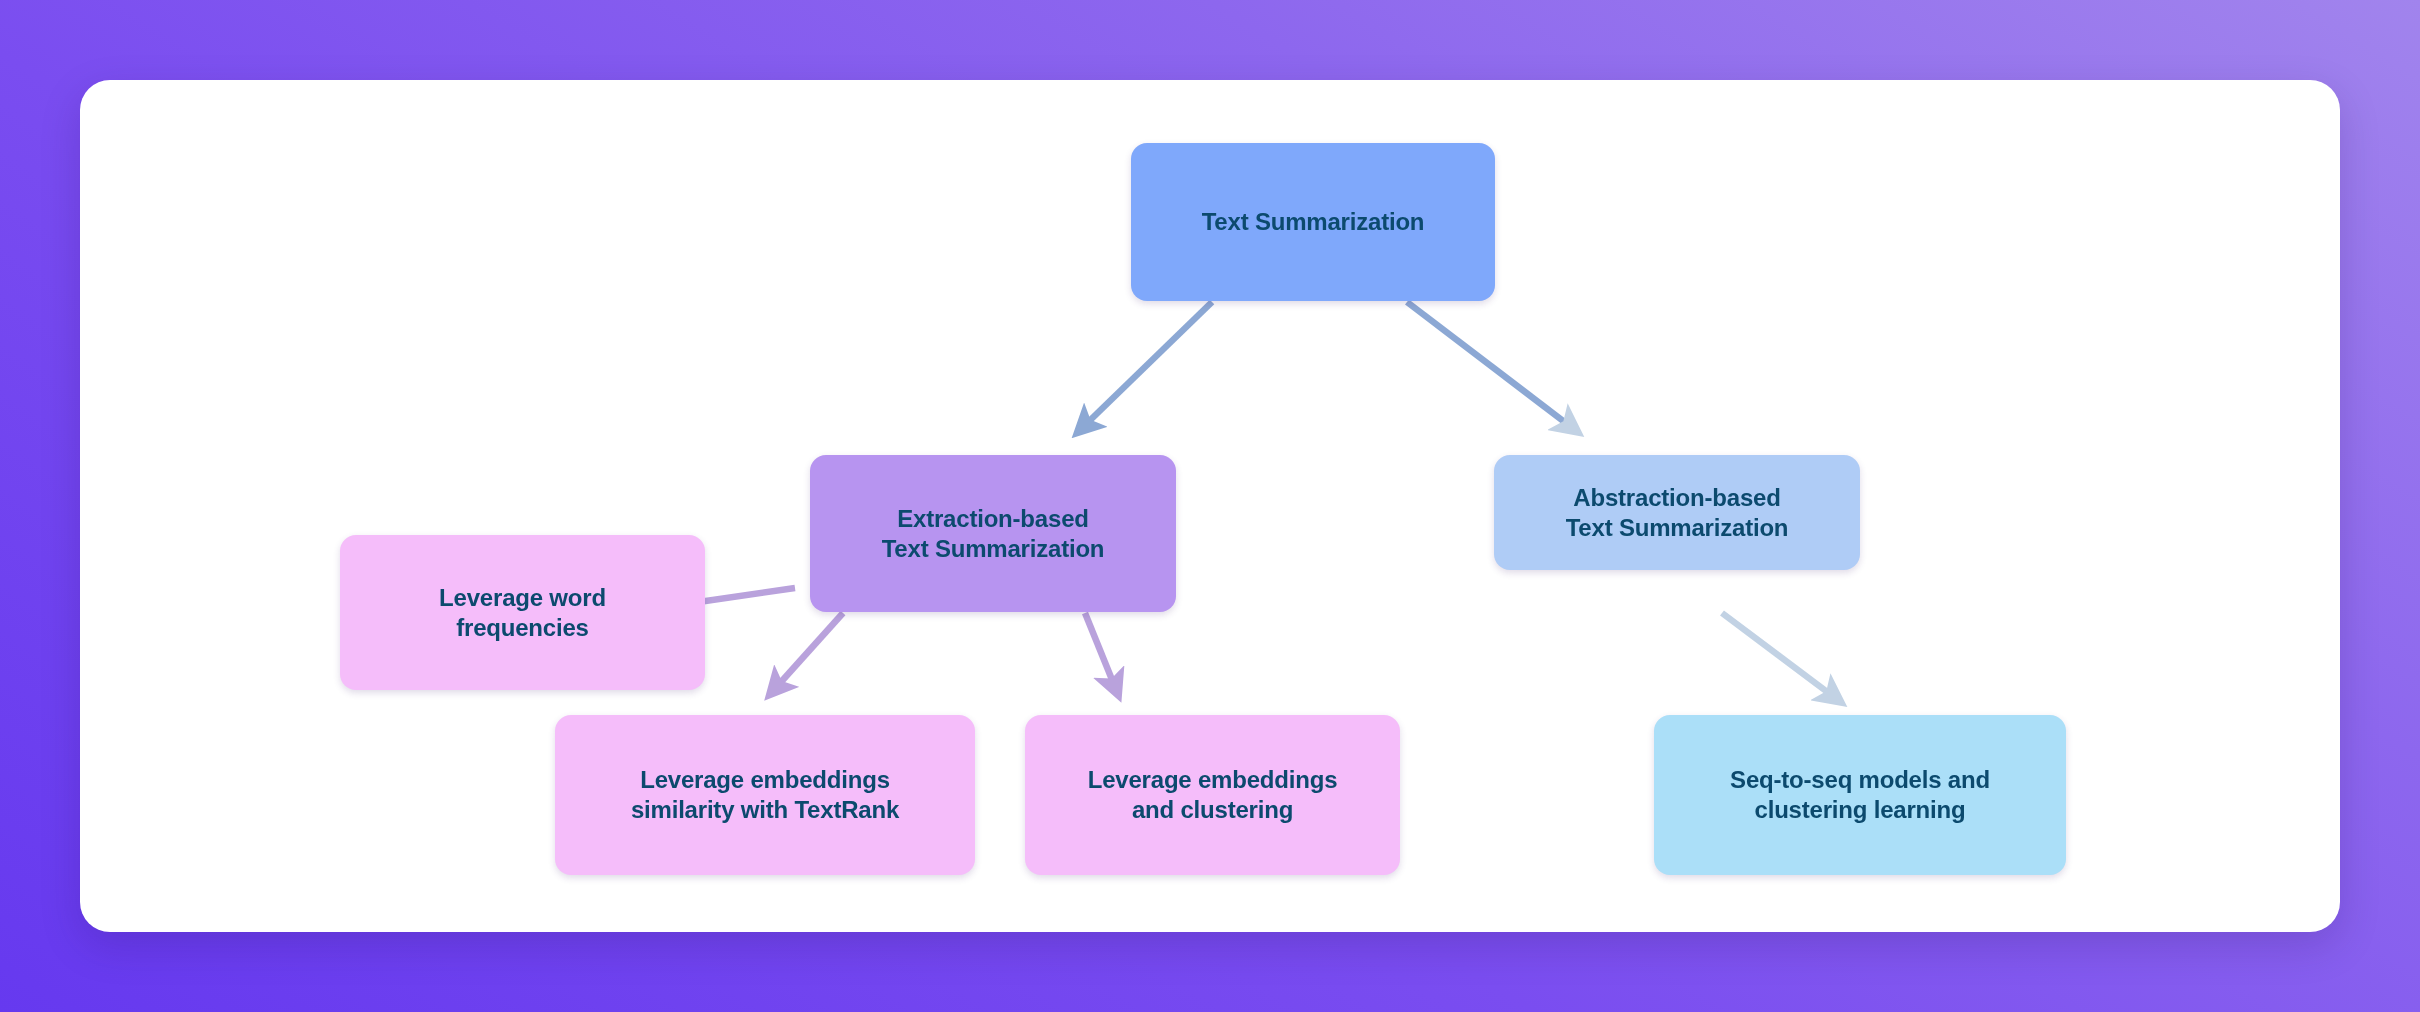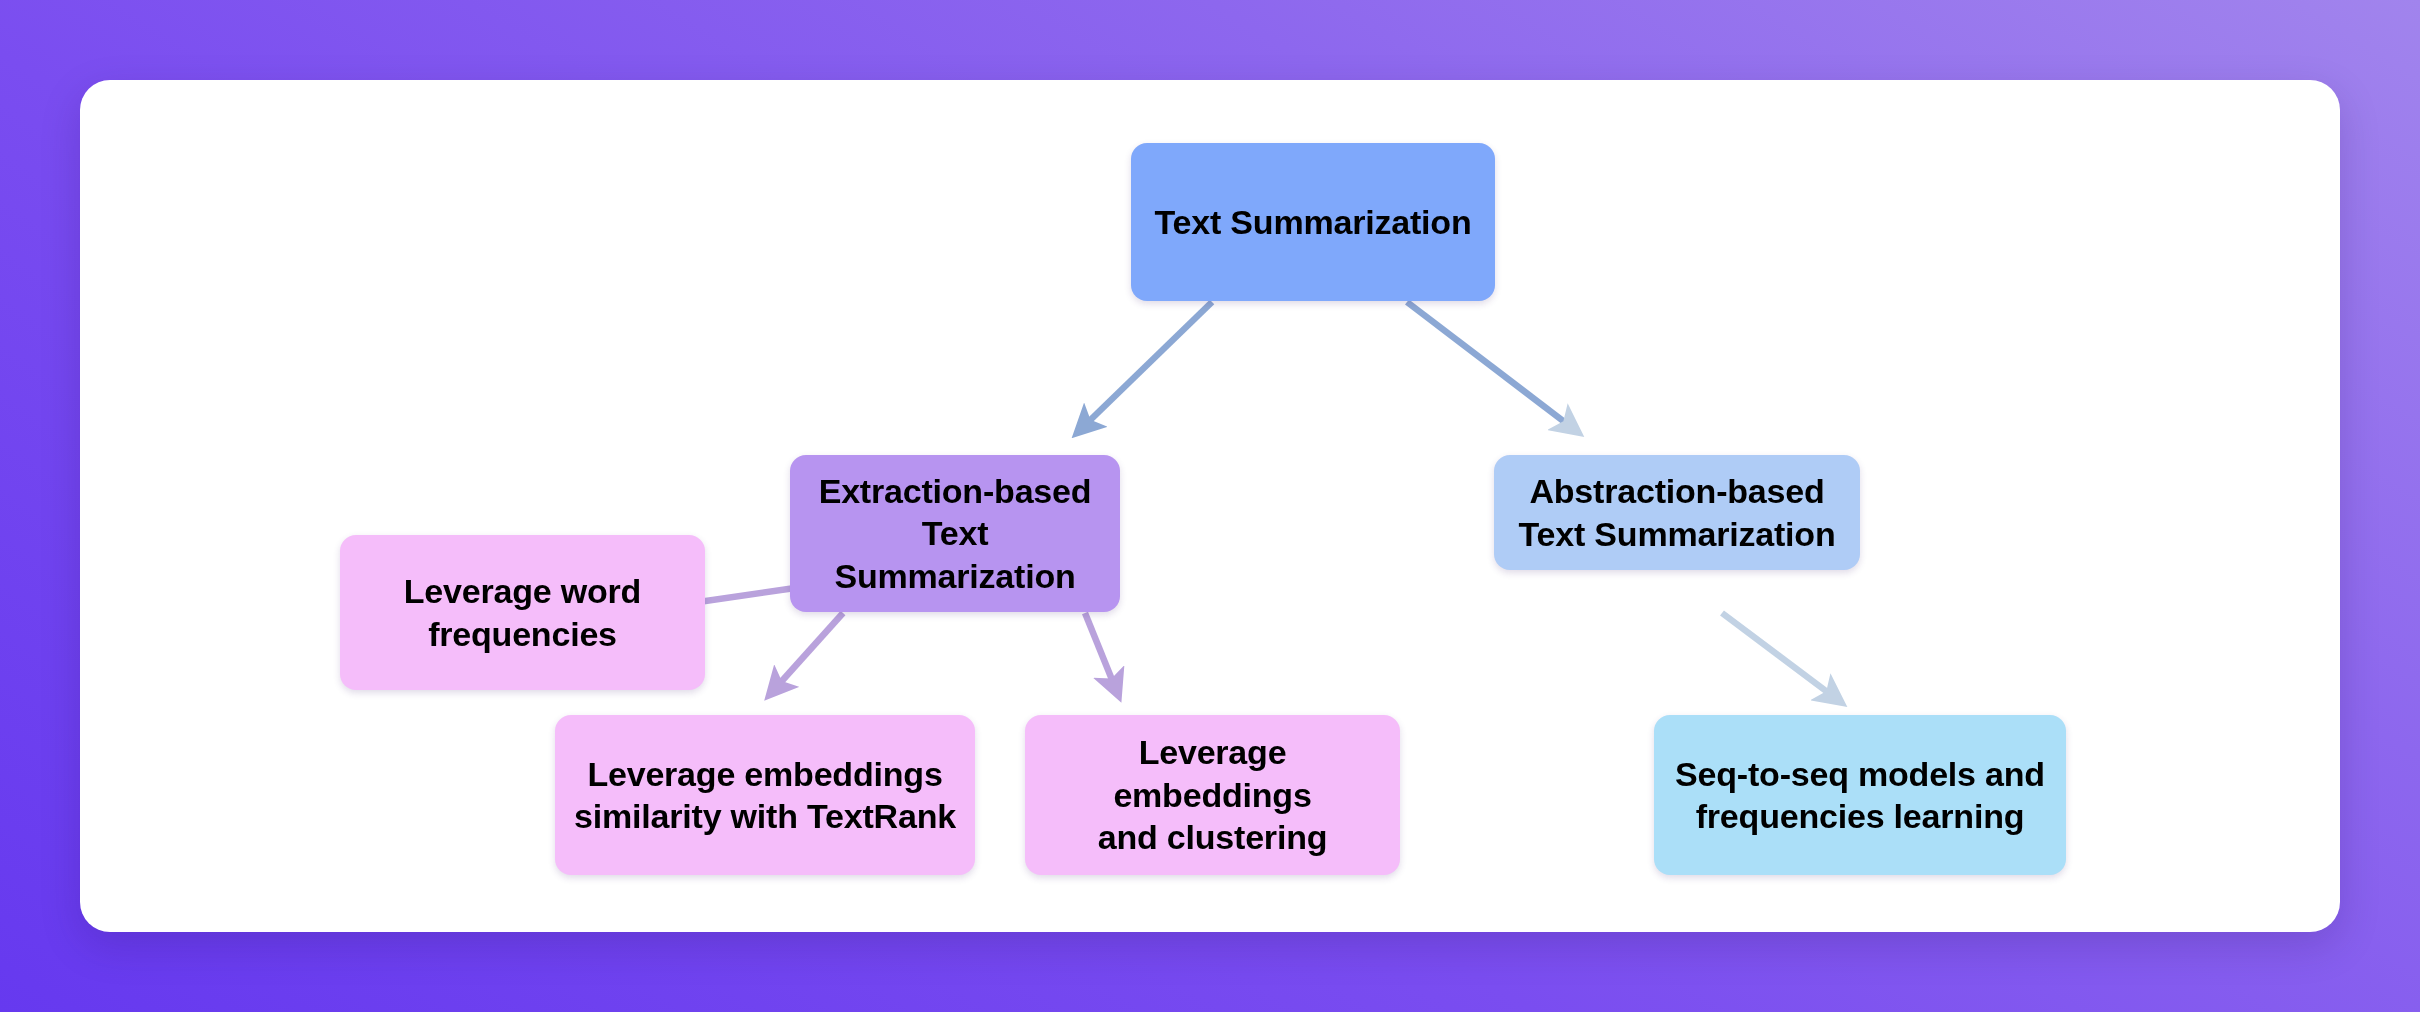--- a/index.html
+++ b/index.html
@@ -43,33 +43,33 @@
   }
 
   .node {
     position: absolute;
     box-sizing: border-box;
     display: flex;
     align-items: center;
     justify-content: center;
     text-align: center;
     border-radius: 16px;
-    color: #000000;
+    color: #0c4a6e;
     font-weight: bold;
-    font-size: 34px;
+    font-size: 24px;
     line-height: 1.25;
     letter-spacing: -0.2px;
     padding: 6px 14px;
     box-shadow: 0 3px 7px rgba(60, 30, 110, 0.16);
   }
   .node span { display: block; white-space: pre-line; }
 
   
   #node-root        { left: 1131px; top: 143px; width: 364px; height: 158px; }
-  #node-extraction  { left: 790px;  top: 455px; width: 330px; height: 157px; }
+  #node-extraction  { left: 810px;  top: 455px; width: 366px; height: 157px; }
   #node-abstraction { left: 1494px; top: 455px; width: 366px; height: 115px; }
   #node-wordfreq    { left: 296px;  top: 535px; width: 365px; height: 155px; }
   #node-textrank    { left: 555px;  top: 715px; width: 420px; height: 160px; }
   #node-clustering  { left: 1025px; top: 715px; width: 375px; height: 160px; }
   #node-seq2seq     { left: 1654px; top: 715px; width: 412px; height: 160px; }
 </style>
 </head>
 <body>
 
 <div id="canvas">
@@ -126,16 +126,16 @@
 similarity with TextRank</span>
   </div>
 
   <div class="node" id="node-clustering" style="background: rgb(245, 189, 250);">
     <span>Leverage embeddings
 and clustering</span>
   </div>
 
   <div class="node" id="node-seq2seq" style="background: rgb(171, 223, 248);">
     <span>Seq-to-seq models and
-frequencies learning</span>
+clustering learning</span>
   </div>
 
 </div>
 
 </body></html>

